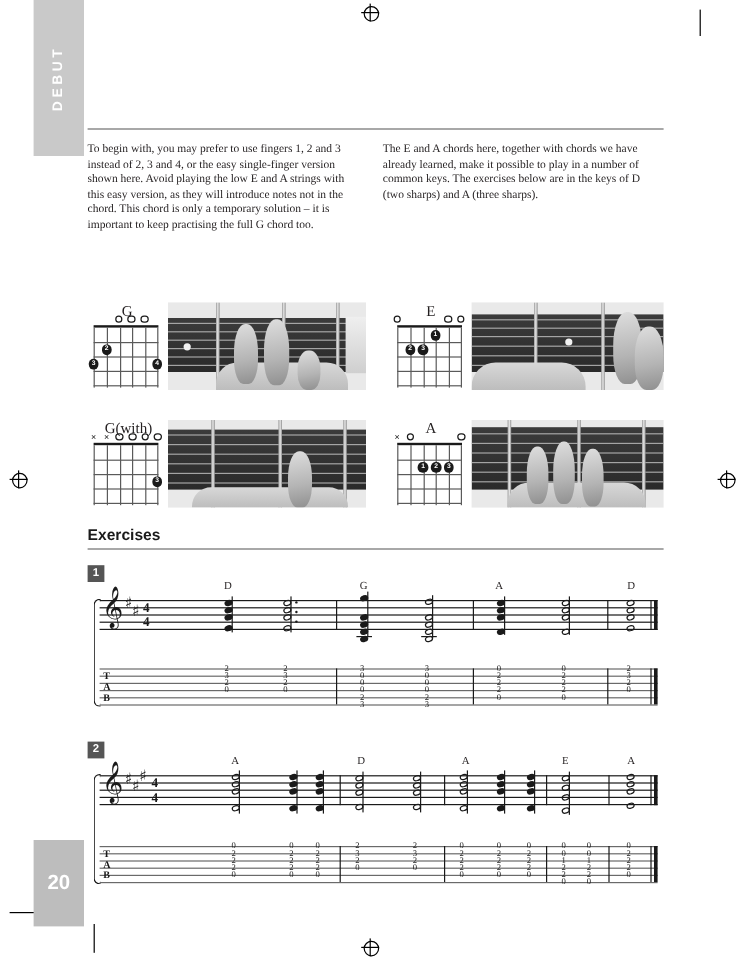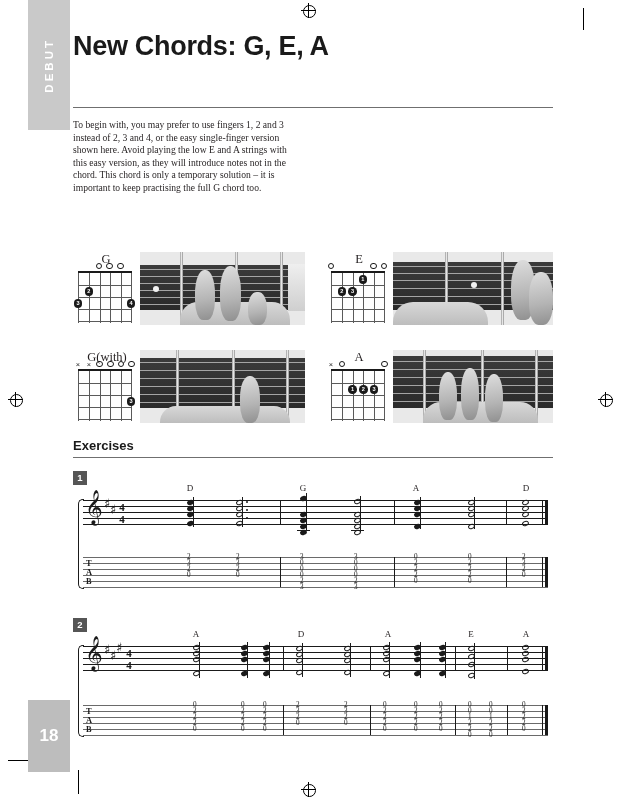--- a/index.html
+++ b/index.html
@@ -129,30 +129,32 @@
 <div class="cropline" style="left:583px;top:8px;width:1px;height:22px;"></div>
 <div class="cropline" style="left:8px;top:760px;width:28px;height:1px;"></div>
 <div class="cropline" style="left:78px;top:770px;width:1px;height:24px;"></div>
 
 <div class="sidebar-tab"></div>
 <div class="sidebar-label">
   <span>DEBUT</span>
 </div>
 
 <div class="page-tab"></div>
-<div class="page-num">18</div>
+<div class="page-num">20</div>
 
 <div class="content">
 
-  <div class="h1">New Chords:  G, E, A</div>
 
   <div class="h2rule"></div>
 
   <div class="col colL">
     <p>To begin with, you may prefer to use fingers 1, 2 and 3 instead of 2, 3 and 4, or the easy single-finger version shown here. Avoid playing the low E and A strings with this easy version, as they will introduce notes not in the chord. This chord is only a temporary solution – it is important to keep practising the full G chord too.</p>
+  </div>
+  <div class="col colR">
+    <p>The E and A chords here, together with chords we have already learned, make it possible to play in a number of common keys. The exercises below are in the keys of D (two sharps) and A (three sharps).</p>
   </div>
 
   <div class="chordblock" style="left:0px;top:252px;width:235px;height:76px;">
     <div class="chordname">G</div>
     <div class="diagram">
 
       <div class="omark" style="left:17.6px;top:-8px;"></div>
       <div class="omark" style="left:28.4px;top:-8px;"></div>
       <div class="omark" style="left:39.2px;top:-8px;"></div>
       <div class="grid">

